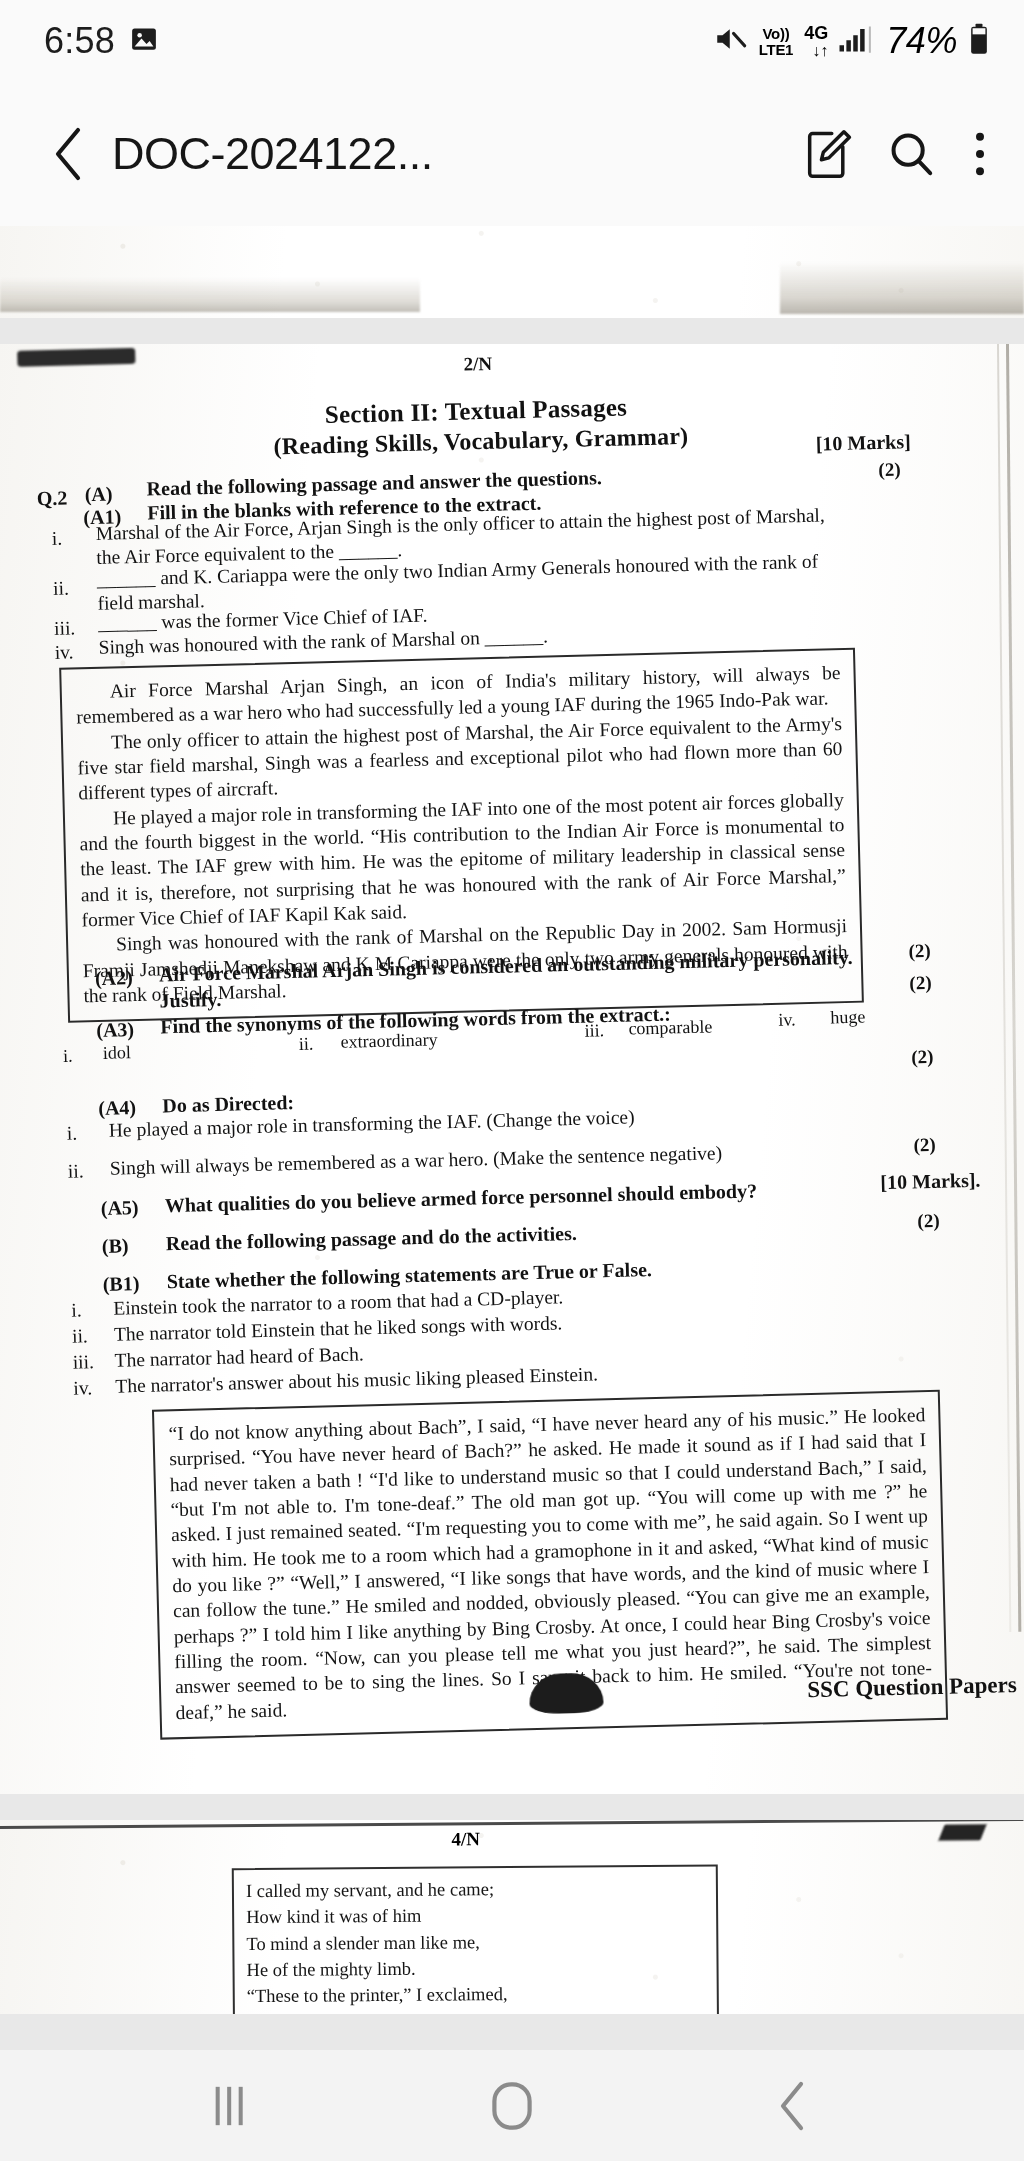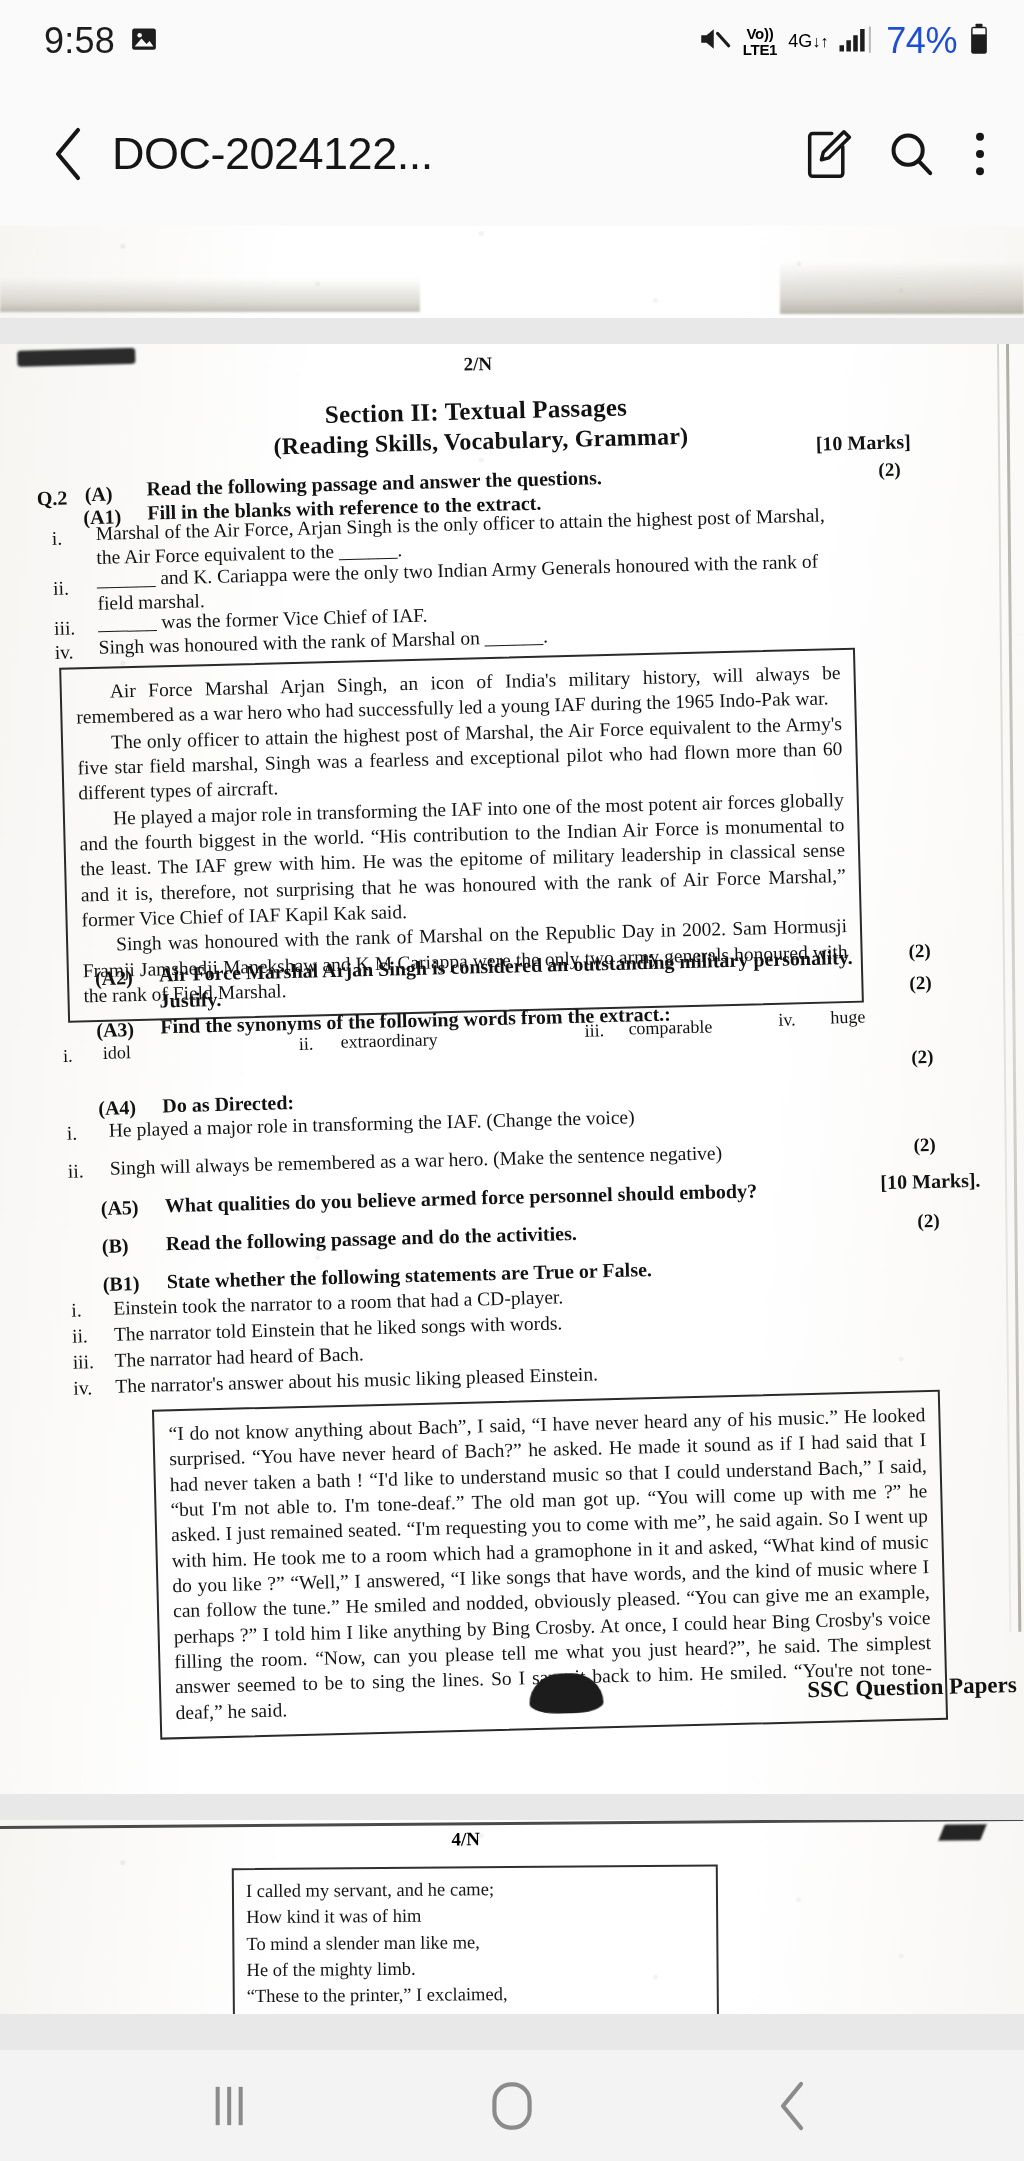--- a/index.html
+++ b/index.html
@@ -14,28 +14,28 @@
   #status-bar {
     height: 82px; width: 100%;
     background: #fafafa;
     display: flex; align-items: center;
     justify-content: space-between;
     padding: 0 34px 0 44px;
   }
   .sb-left { display: flex; align-items: center; gap: 14px; }
   .sb-time { font-size: 36px; color: #1d1d1d; letter-spacing: 0.2px; }
   .sb-right { display: flex; align-items: center; gap: 11px; }
-  .sb-pct { font-size: 36px; color: #1d4ed8; letter-spacing: -0.4px; }
+  .sb-pct { font-size: 36px; color: #000000; letter-spacing: -0.4px; font-style: italic; }
   .volte-stack {
     display: flex; flex-direction: column; align-items: center;
     line-height: 1; font-weight: bold;
   }
   .volte-stack .v1 { font-size: 15px; letter-spacing: -0.3px; }
   .volte-stack .v2 { font-size: 15px; letter-spacing: -0.3px; margin-top: 1px;}
-  .net-stack { display:flex; align-items:center; line-height:1; font-weight:normal;}
+  .net-stack { display:flex; flex-direction:column; align-items:flex-end; line-height:1; font-weight:bold;}
   .net-stack .n1 { font-size: 18px; }
   .net-stack .n2 { font-size: 16px; margin-top:1px; }
 
   
   #app-bar {
     height: 144px; width: 100%;
     background: #fafafa;
     display: flex; align-items: center;
     padding: 0 34px 0 52px;
   }
@@ -169,21 +169,21 @@
     display: flex; align-items: center; justify-content: space-around;
     padding: 0 90px;
   }
   .nav-btn { display:flex; align-items:center; justify-content:center; width:110px; height:80px; }
 </style>
 </head>
 <body>
 
 <div id="status-bar">
   <div class="sb-left">
-    <span class="sb-time">9:58</span>
+    <span class="sb-time">6:58</span>
     <span>
       <svg width="30" height="30" viewBox="0 0 24 24">
         <rect x="2.5" y="3.5" width="19" height="17" rx="2" fill="#1d1d1d"></rect>
         <circle cx="8.5" cy="9" r="1.8" fill="#fafafa"></circle>
         <path d="M4.5 18 L10 11.5 L14 16 L16.5 13.5 L19.5 18 Z" fill="#fafafa"></path>
       </svg>
     </span>
   </div>
   <div class="sb-right">
     <span>

